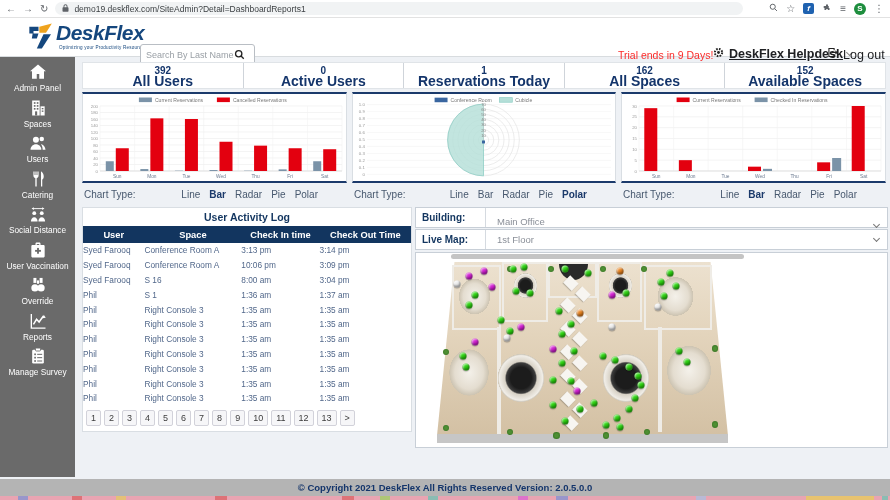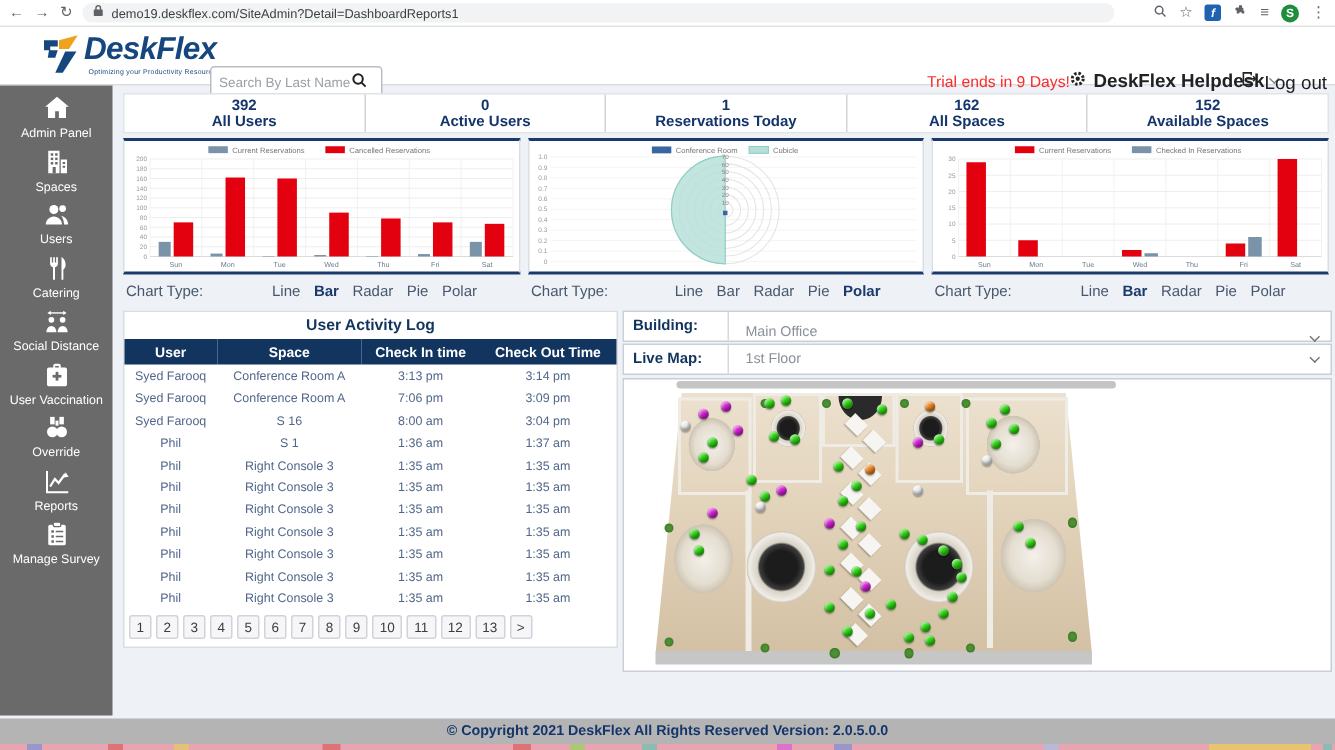--- a/index.html
+++ b/index.html
@@ -28,40 +28,40 @@
   .logo-txtcol { display:flex; flex-direction:column; }
   .logo-text { font-size:21px; font-weight:bold; font-style:italic; color:#15477e; line-height:24px; letter-spacing:-0.5px;}
   .logo-tagline { font-size:4.6px; color:#15477e; letter-spacing:.2px; padding-left:3px;}
   .search-box { position:absolute; left:140px; top:26px; width:115px; height:21px;
     border:1px solid #b9bec4; border-radius:3px; background:#fff; display:flex; align-items:center; padding:0 5px; }
   .search-box input { border:none; outline:none; width:88px; font-size:9px; color:#444;
     font-family:"Liberation Sans",sans-serif; }
   .search-box input::placeholder { color:#9aa0a6; }
   .trial { position:absolute; left:618px; top:31px; color:#fb2b2a; font-size:10.5px; }
   .helpdesk { position:absolute; left:712px; top:28px; display:flex; align-items:center; gap:4px;
-    font-size:12.5px; font-weight:bold; color:#202124; cursor:pointer; }
+    font-size:12.5px; font-weight:bold; color:#202124; cursor:pointer;text-decoration:underline; }
   .chev { width:5px; height:5px; border-right:1.4px solid #888; border-bottom:1.4px solid #888;
     transform:rotate(45deg); margin-top:-3px; }
   .logout { position:absolute; left:826px; top:28px; display:flex; align-items:flex-end; gap:4px;
     font-size:12.5px; color:#202124; cursor:pointer; }
 
   
   .sidebar { position:absolute; left:0; top:57px; width:75px; height:420px; background:#6a6a6a;
     display:flex; flex-direction:column; align-items:center; padding-top:5px; }
   .side-item { width:75px; text-align:center; margin-bottom:4.5px; cursor:pointer; }
   .side-icon svg { width:20px; height:20px; display:block; margin:0 auto; }
   .side-label { font-size:8.3px; color:#fff; margin-top:1px; }
 
   
   .stats-bar { position:absolute; left:82px; top:62px; width:804px; height:27px; background:#fff;
     border:1px solid #e0e4e8; display:flex; }
   .stat { flex:1; text-align:center; border-right:1px solid #cfd4da; padding-top:2px; }
   .stat:last-child { border-right:none; }
   .stat-value { font-size:10px; font-weight:bold; color:#14356b; line-height:11px; }
-  .stat-label { font-size:10px; font-weight:bold; color:#14356b; line-height:11px; }
+  .stat-label { font-size:14px; font-weight:bold; color:#14356b; line-height:11px; }
 
   
   .chart-card { position:absolute; top:92px; height:91px; background:#fff;
     border:1px solid #d9dee3; border-top:2px solid #1b3a6b; border-bottom:2px solid #1b3a6b; }
   .chart-card svg { display:block; width:100%; height:100%; }
   #chart-card-0 { left:82px;  width:265px; }
   #chart-card-1 { left:352px; width:264px; }
   #chart-card-2 { left:621px; width:265px; }
   .chart-type-row { position:absolute; top:187px; height:14px; display:flex; align-items:center;
     font-size:10px; color:#47586e; }
@@ -73,21 +73,21 @@
   .ct-opt { cursor:pointer; }
   .ct-opt.active { font-weight:bold; color:#1b3a6b; }
 
   
   .activity-card { position:absolute; left:82px; top:207px; width:330px; background:#fff;
     border:1px solid #d9dee3; }
   .activity-title { height:18px; line-height:18px; text-align:center; color:#12355f;
     font-weight:bold; font-size:10.5px; }
   .log-table { width:100%; border-collapse:collapse; }
   .log-table th { background:#12355f; color:#fff; font-size:9.3px; height:17px; font-weight:bold; }
-  .log-table td { color:#51678a; font-size:8.3px; height:14.8px; text-align:center; }
+  .log-table td { color:#51678a; font-size:8.3px; height:14.8px; text-align:left; }
   .pagination { display:flex; gap:3px; padding:4px 3px 5px 3px; }
   .page-btn { min-width:15px; height:16px; line-height:15px; padding:0 4px; text-align:center;
     font-size:9px; color:#3c3c3c; background:#f6f6f8; border:1px solid #d2d2da; border-radius:2px; cursor:pointer; }
 
   
   .select-row { position:absolute; left:415px; width:473px; height:21px; background:#fff;
     border:1px solid #c8cfd7; display:flex; align-items:center; cursor:pointer; }
   #building-row { top:207px;align-items:flex-end; }
   #livemap-row  { top:229px; }
   .select-label { width:70px; padding-left:6px; color:#12355f; font-weight:bold; font-size:10px;
@@ -496,21 +496,21 @@
     <tbody id="log-body">
         <tr>
           <td>Syed Farooq</td>
           <td>Conference Room A</td>
           <td>3:13 pm</td>
           <td>3:14 pm</td>
         </tr>
         <tr>
           <td>Syed Farooq</td>
           <td>Conference Room A</td>
-          <td>7:06 pm</td>
+          <td>10:06 pm</td>
           <td>3:09 pm</td>
         </tr>
         <tr>
           <td>Syed Farooq</td>
           <td>S 16</td>
           <td>8:00 am</td>
           <td>3:04 pm</td>
         </tr>
         <tr>
           <td>Phil</td>

